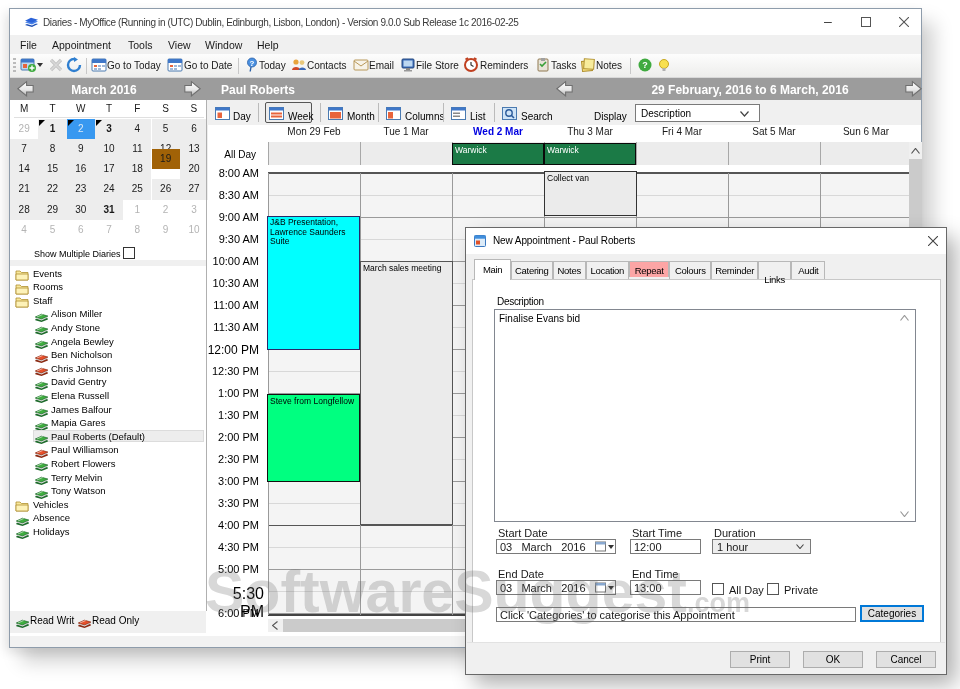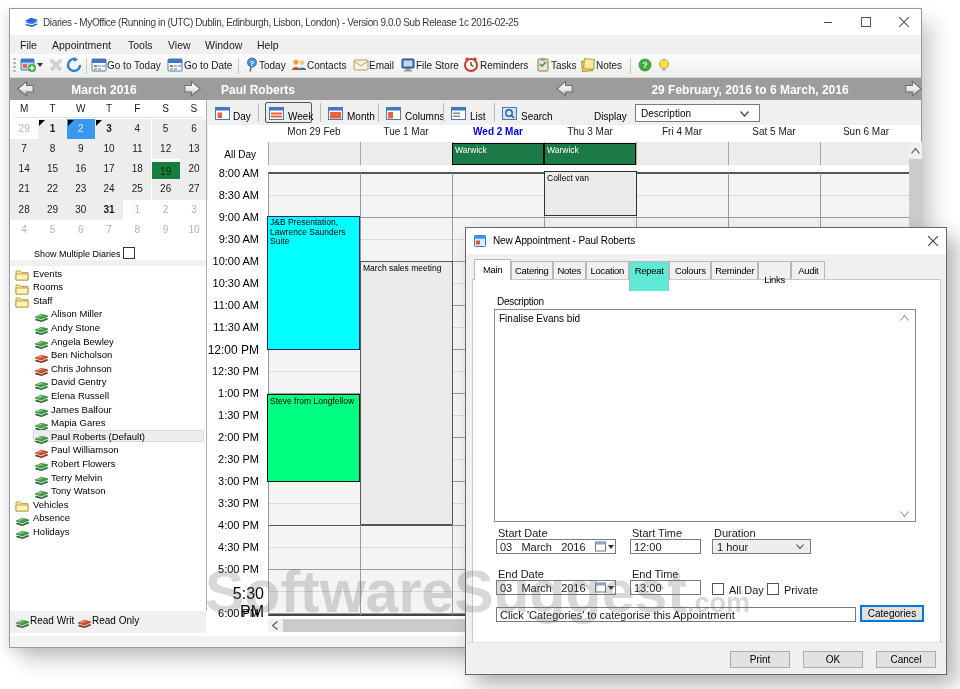--- a/index.html
+++ b/index.html
@@ -177,21 +177,21 @@
 <div class="abs ctr" style="left:56.6px;top:129.8px;width:28.3px;height:20.3px;line-height:20.3px;font-size:10px;background:#ededed;color:#1a1a1a;font-weight:normal">9</div>
 <div class="abs ctr" style="left:84.9px;top:129.8px;width:28.3px;height:20.3px;line-height:20.3px;font-size:10px;background:#ededed;color:#1a1a1a;font-weight:normal">10</div>
 <div class="abs ctr" style="left:113.2px;top:129.8px;width:28.3px;height:20.3px;line-height:20.3px;font-size:10px;background:#ededed;color:#1a1a1a;font-weight:normal">11</div>
 <div class="abs ctr" style="left:141.5px;top:129.8px;width:28.3px;height:20.3px;line-height:20.3px;font-size:10px;background:#ededed;color:#1a1a1a;font-weight:normal">12</div>
 <div class="abs ctr" style="left:169.8px;top:129.8px;width:28.3px;height:20.3px;line-height:20.3px;font-size:10px;background:#ededed;color:#1a1a1a;font-weight:normal">13</div>
 <div class="abs ctr" style="left:0.0px;top:150.1px;width:28.3px;height:20.3px;line-height:20.3px;font-size:10px;background:#ededed;color:#1a1a1a;font-weight:normal">14</div>
 <div class="abs ctr" style="left:28.3px;top:150.1px;width:28.3px;height:20.3px;line-height:20.3px;font-size:10px;background:#ededed;color:#1a1a1a;font-weight:normal">15</div>
 <div class="abs ctr" style="left:56.6px;top:150.1px;width:28.3px;height:20.3px;line-height:20.3px;font-size:10px;background:#ededed;color:#1a1a1a;font-weight:normal">16</div>
 <div class="abs ctr" style="left:84.9px;top:150.1px;width:28.3px;height:20.3px;line-height:20.3px;font-size:10px;background:#ededed;color:#1a1a1a;font-weight:normal">17</div>
 <div class="abs ctr" style="left:113.2px;top:150.1px;width:28.3px;height:20.3px;line-height:20.3px;font-size:10px;background:#ededed;color:#1a1a1a;font-weight:normal">18</div>
-<div class="abs ctr" style="left:141.5px;top:153px;width:28.3px;height:20.3px;line-height:20.3px;font-size:10px;background:#15803d;color:#1a1a1a;font-weight:normal">19</div>
+<div class="abs ctr" style="left:141.5px;top:140px;width:28.3px;height:20.3px;line-height:20.3px;font-size:10px;background:#a16207;color:#1a1a1a;font-weight:normal">19</div>
 <div class="abs ctr" style="left:169.8px;top:150.1px;width:28.3px;height:20.3px;line-height:20.3px;font-size:10px;background:#ededed;color:#1a1a1a;font-weight:normal">20</div>
 <div class="abs ctr" style="left:0.0px;top:170.4px;width:28.3px;height:20.3px;line-height:20.3px;font-size:10px;background:#ededed;color:#1a1a1a;font-weight:normal">21</div>
 <div class="abs ctr" style="left:28.3px;top:170.4px;width:28.3px;height:20.3px;line-height:20.3px;font-size:10px;background:#ededed;color:#1a1a1a;font-weight:normal">22</div>
 <div class="abs ctr" style="left:56.6px;top:170.4px;width:28.3px;height:20.3px;line-height:20.3px;font-size:10px;background:#ededed;color:#1a1a1a;font-weight:normal">23</div>
 <div class="abs ctr" style="left:84.9px;top:170.4px;width:28.3px;height:20.3px;line-height:20.3px;font-size:10px;background:#ededed;color:#1a1a1a;font-weight:normal">24</div>
 <div class="abs ctr" style="left:113.2px;top:170.4px;width:28.3px;height:20.3px;line-height:20.3px;font-size:10px;background:#ededed;color:#1a1a1a;font-weight:normal">25</div>
 <div class="abs ctr" style="left:141.5px;top:170.4px;width:28.3px;height:20.3px;line-height:20.3px;font-size:10px;background:#ededed;color:#1a1a1a;font-weight:normal">26</div>
 <div class="abs ctr" style="left:169.8px;top:170.4px;width:28.3px;height:20.3px;line-height:20.3px;font-size:10px;background:#ededed;color:#1a1a1a;font-weight:normal">27</div>
 <div class="abs ctr" style="left:0.0px;top:190.7px;width:28.3px;height:20.3px;line-height:20.3px;font-size:10px;background:#ededed;color:#1a1a1a;font-weight:normal">28</div>
 <div class="abs ctr" style="left:28.3px;top:190.7px;width:28.3px;height:20.3px;line-height:20.3px;font-size:10px;background:#ededed;color:#1a1a1a;font-weight:normal">29</div>
@@ -524,21 +524,21 @@
     </svg>
 <div class="abs" style="left:27px;top:7px;font-size:10px;letter-spacing:-0.1px;white-space:nowrap">New Appointment - Paul Roberts</div>
 <svg class="abs" style="left:462px;top:8px" width="10" height="10">
       <path d="M0 0 L10 10 M10 0 L0 10" stroke="#444" stroke-width="1.1"></path>
     </svg>
 <div class="abs" style="left:6px;top:51px;width:469px;height:364px;background:#fff;border:1px solid #c8c8c8"></div>
 <div class="abs ctr" style="left:8.4px;top:31px;width:36.5px;height:21px;background:#fff;border:1px solid #b8b8b8;border-bottom:none;font-size:9.5px;padding-top:4px;z-index:3;white-space:nowrap;letter-spacing:-0.3px">Main</div>
 <div class="abs ctr" style="left:44.9px;top:33px;width:41.800000000000004px;height:18px;background:#f0f0f0;border:1px solid #b8b8b8;border-bottom:none;font-size:9.5px;padding-top:3px;white-space:nowrap;letter-spacing:-0.3px">Catering</div>
 <div class="abs ctr" style="left:86.7px;top:33px;width:33.099999999999994px;height:18px;background:#f0f0f0;border:1px solid #b8b8b8;border-bottom:none;font-size:9.5px;padding-top:3px;white-space:nowrap;letter-spacing:-0.3px">Notes</div>
 <div class="abs ctr" style="left:119.8px;top:33px;width:43.000000000000014px;height:18px;background:#f0f0f0;border:1px solid #b8b8b8;border-bottom:none;font-size:9.5px;padding-top:3px;white-space:nowrap;letter-spacing:-0.3px">Location</div>
-<div class="abs ctr" style="left:162.8px;top:33px;width:40.599999999999994px;height:30px;background:#5eead4;border:1px solid #b8b8b8;border-bottom:none;font-size:9.5px;padding-top:3px;white-space:nowrap;letter-spacing:-0.3px">Repeat</div>
+<div class="abs ctr" style="left:162.8px;top:33px;width:40.599999999999994px;height:16px;background:#fca5a5;border:1px solid #b8b8b8;border-bottom:none;font-size:9.5px;padding-top:3px;white-space:nowrap;letter-spacing:-0.3px">Repeat</div>
 <div class="abs ctr" style="left:203.4px;top:33px;width:41.900000000000006px;height:18px;background:#f0f0f0;border:1px solid #b8b8b8;border-bottom:none;font-size:9.5px;padding-top:3px;white-space:nowrap;letter-spacing:-0.3px">Colours</div>
 <div class="abs ctr" style="left:245.3px;top:33px;width:46.80000000000001px;height:18px;background:#f0f0f0;border:1px solid #b8b8b8;border-bottom:none;font-size:9.5px;padding-top:3px;white-space:nowrap;letter-spacing:-0.3px">Reminder</div>
 <div class="abs ctr" style="left:292.1px;top:33px;width:33.099999999999966px;height:18px;background:#f0f0f0;border:1px solid #b8b8b8;border-bottom:none;font-size:9.5px;padding-top:12px;white-space:nowrap;letter-spacing:-0.3px">Links</div>
 <div class="abs ctr" style="left:325.2px;top:33px;width:34.19999999999999px;height:18px;background:#f0f0f0;border:1px solid #b8b8b8;border-bottom:none;font-size:9.5px;padding-top:3px;white-space:nowrap;letter-spacing:-0.3px">Audit</div>
 <div class="abs" style="left:31px;top:68px;font-size:10px;letter-spacing:-0.3px">Description</div>
 <div class="abs" style="left:28px;top:81px;width:422px;height:213px;background:#fff;border:1px solid #828790"></div>
 <div class="abs" style="left:33px;top:85px;font-size:10px">Finalise Evans bid</div>
 <svg class="abs" style="left:434px;top:87px" width="9" height="6" viewBox="0 0 9 6">
       <path d="M0.5 5.5 L4.5 0.5 L8.5 5.5" fill="none" stroke="#999" stroke-width="1.2"></path>
     </svg>

